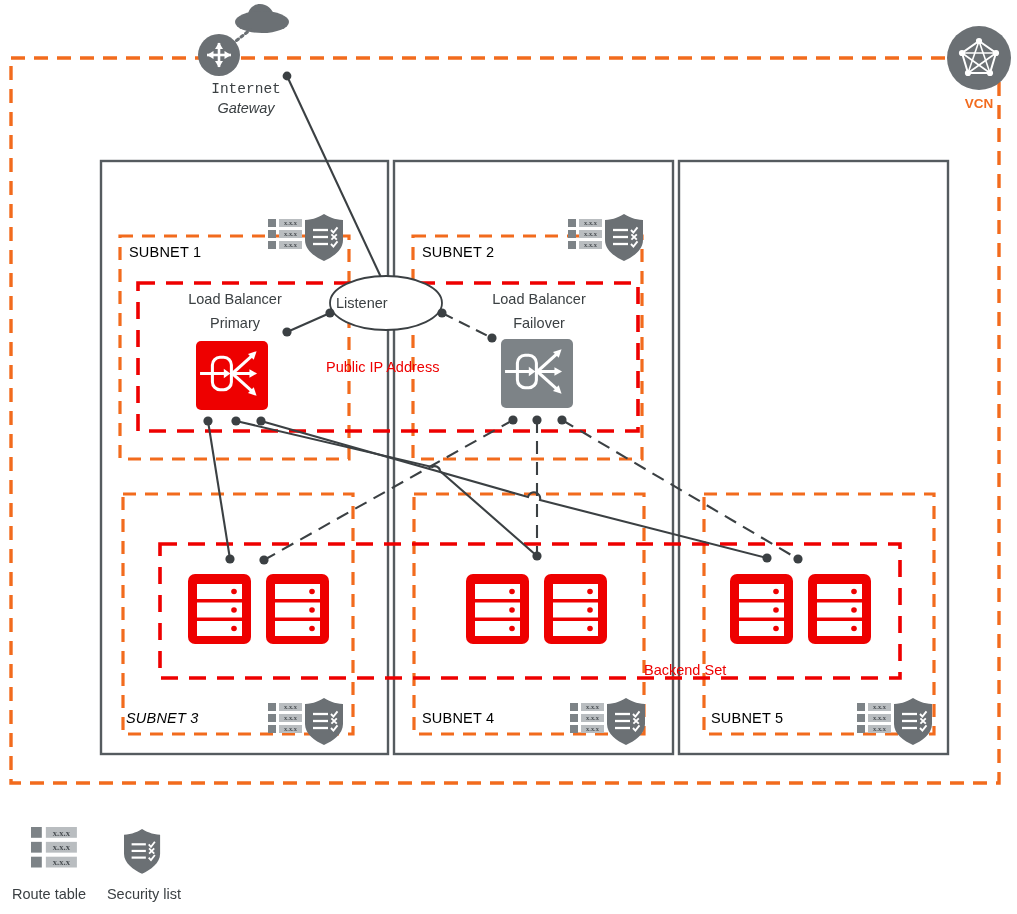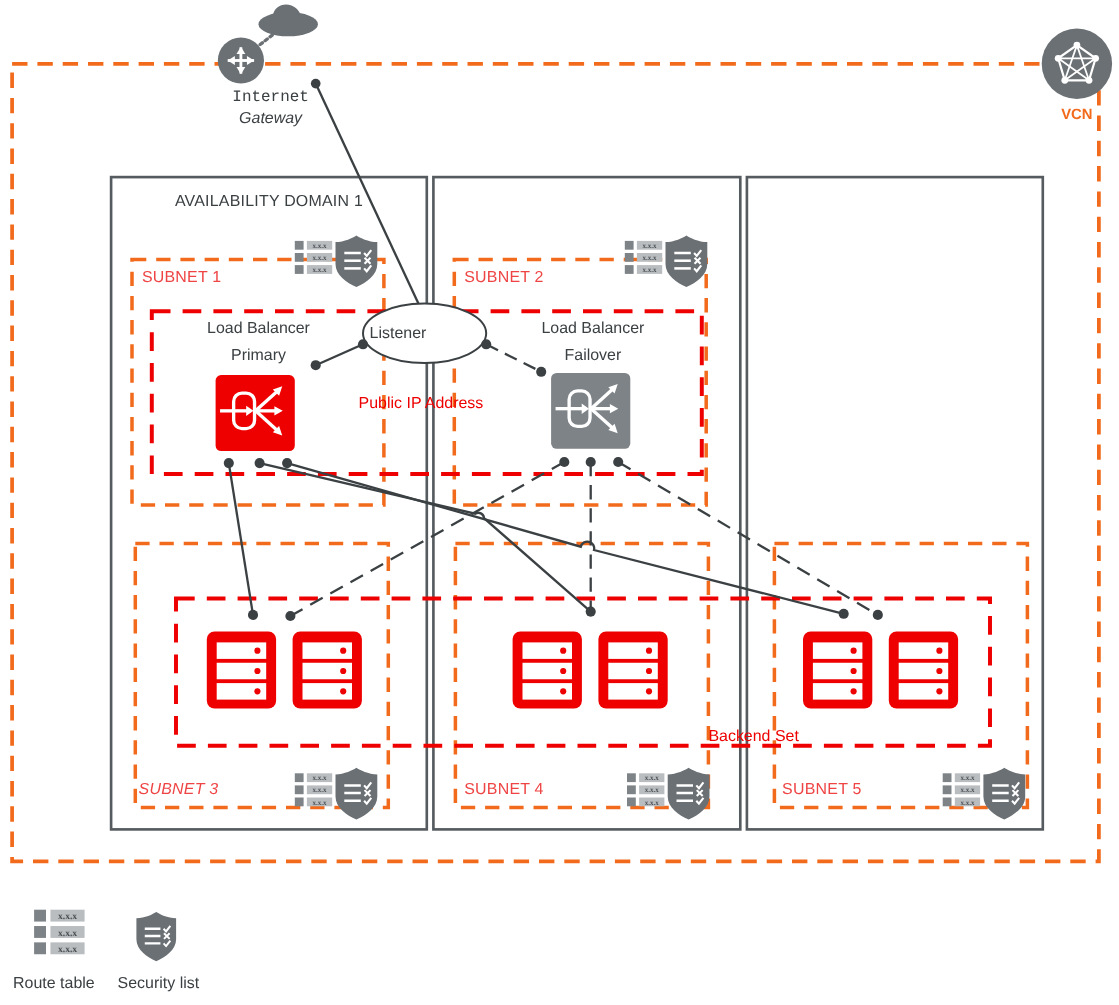--- a/index.html
+++ b/index.html
@@ -29,21 +29,21 @@
     line-height: 1.22;
   }
   .ad-title {
     font-size: 14.5px;
     color: #3b4043;
     letter-spacing: .2px;
     text-align: center;
   }
   .subnet-title {
     font-size: 14.5px;
-    color: #ef4444;
+    color: #000000;
     letter-spacing: .2px;
   }
   .node-title {
     font-size: 14.5px;
     color: #3b4043;
     text-align: center;
   }
   .red-title {
     font-size: 14.5px;
     color: #ee0000;
@@ -290,21 +290,20 @@
     <g transform="translate(124,831)">
       <use href="#security-list-glyph" transform="scale(0.95)"></use>
     </g>
   </svg>
 
   <div class="lbl vcn-title" style="left:937px; top:96px; width:84px;">VCN</div>
 
   <div class="lbl node-title" style="left:186px; top:81px; width:120px;font-family:Liberation Mono, monospace;">Internet</div>
   <div class="lbl node-title" style="left:186px; top:100px; width:120px;font-style:italic;">Gateway</div>
 
-  <div class="lbl ad-title" style="left:113px; top:175px; width:263px;">AVAILABILITY DOMAIN 1</div>
 
   <div class="lbl subnet-title" style="left:129px; top:244px;">SUBNET 1</div>
   <div class="lbl subnet-title" style="left:422px; top:244px;">SUBNET 2</div>
   <div class="lbl subnet-title" style="left:126px; top:710px;font-style:italic;">SUBNET 3</div>
   <div class="lbl subnet-title" style="left:422px; top:710px;">SUBNET 4</div>
   <div class="lbl subnet-title" style="left:711px; top:710px;">SUBNET 5</div>
 
   <div class="lbl node-title" style="left:172px; top:291px; width:126px;">Load Balancer</div>
   <div class="lbl node-title" style="left:172px; top:315px; width:126px;">Primary</div>
 

